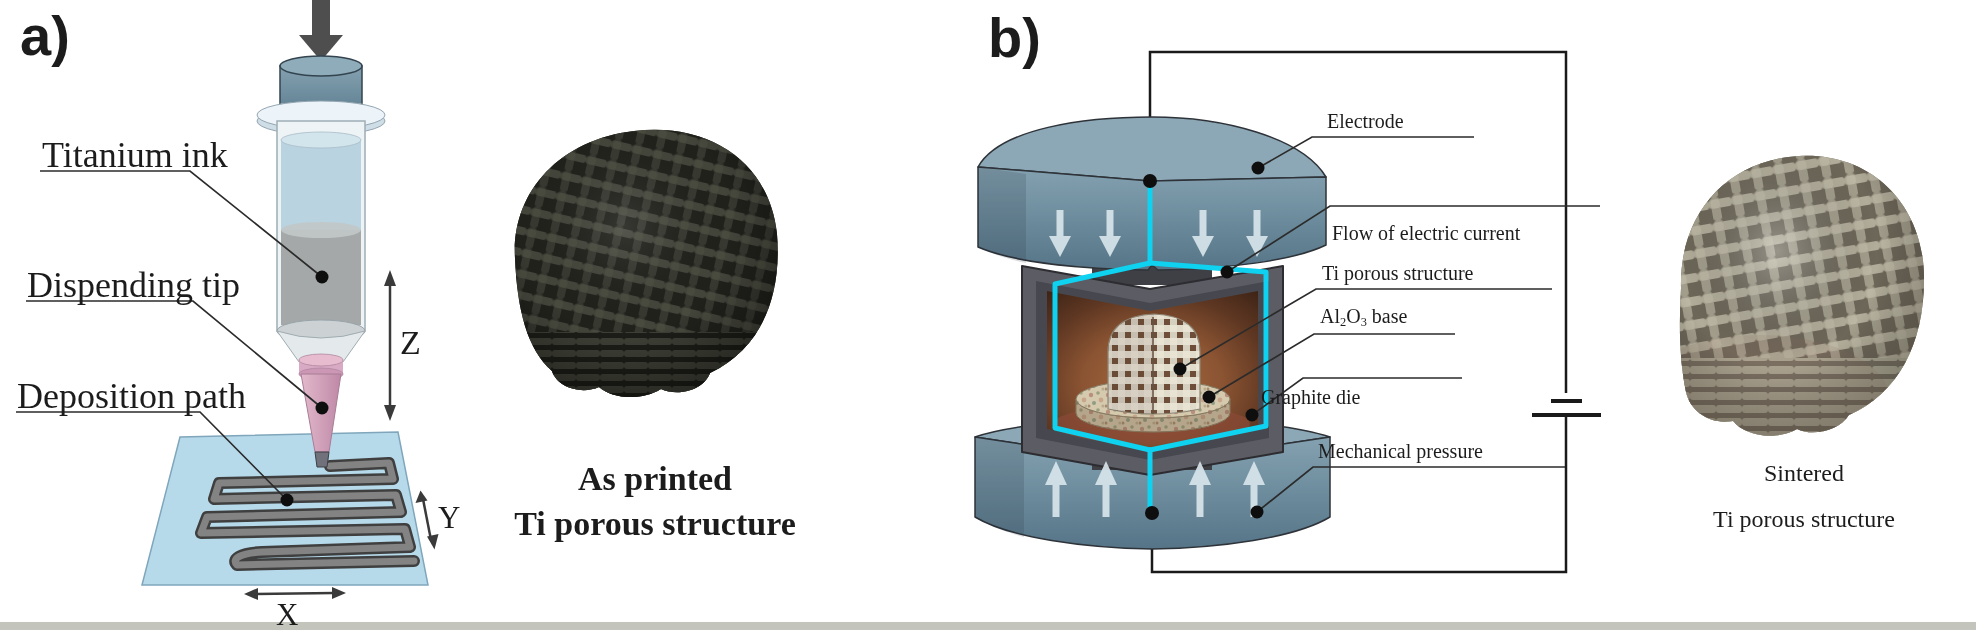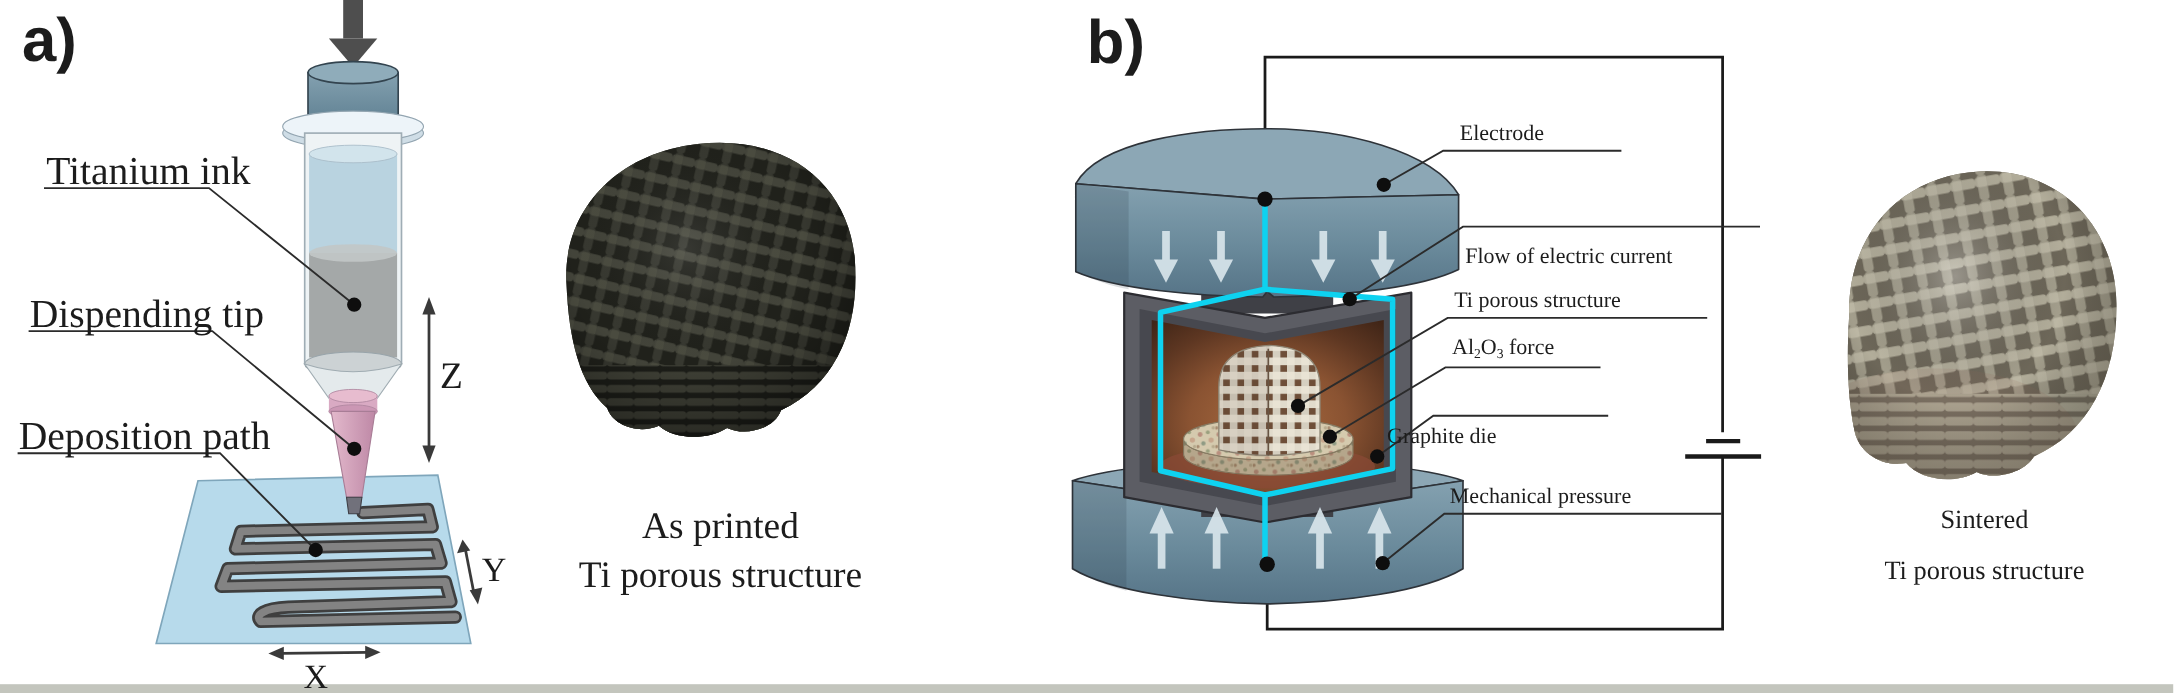--- a/index.html
+++ b/index.html
@@ -294,30 +294,30 @@
 
 
   <div class="txt ann" style="left:42px;top:140px;">Titanium ink</div>
   <div class="txt ann" style="left:27px;top:270px;">Dispending tip</div>
   <div class="txt ann" style="left:17px;top:381px;">Deposition path</div>
 
   <div class="txt axis" style="left:400px;top:324px;font-size:34px;">Z</div>
   <div class="txt axis" style="left:438px;top:500px;">Y</div>
   <div class="txt axis" style="left:276px;top:597px;">X</div>
 
-  <div class="txt caption" style="left:500px;top:456px;width:310px;">
+  <div class="txt caption" style="left:500px;top:456px;width:310px;font-weight:bold;">
     <div>As printed</div>
     <div>Ti porous structure</div>
   </div>
 
   <div class="txt ann-b" style="left:1327px;top:106px;">Electrode</div>
   <div class="txt ann-b" style="left:1332px;top:175px;margin-top:43px;">Flow of electric current</div>
   <div class="txt ann-b" style="left:1322px;top:258px;">Ti porous structure</div>
   <div class="txt ann-b" style="left:1320px;top:301px;">
-    <span>Al</span><span class="sub">2</span><span>O</span><span class="sub">3</span><span> force</span>
+    <span>Al</span><span class="sub">2</span><span>O</span><span class="sub">3</span><span> base</span>
   </div>
   <div class="txt ann-b" style="left:1261px;top:346px;margin-top:36px;">Graphite die</div>
   <div class="txt ann-b" style="left:1318px;top:436px;">Mechanical pressure</div>
 
   <div class="txt caption caption-b" style="left:1632px;top:450px;width:344px;">
     <div>Sintered</div>
     <div>Ti porous structure</div>
   </div>
 
 </div>

